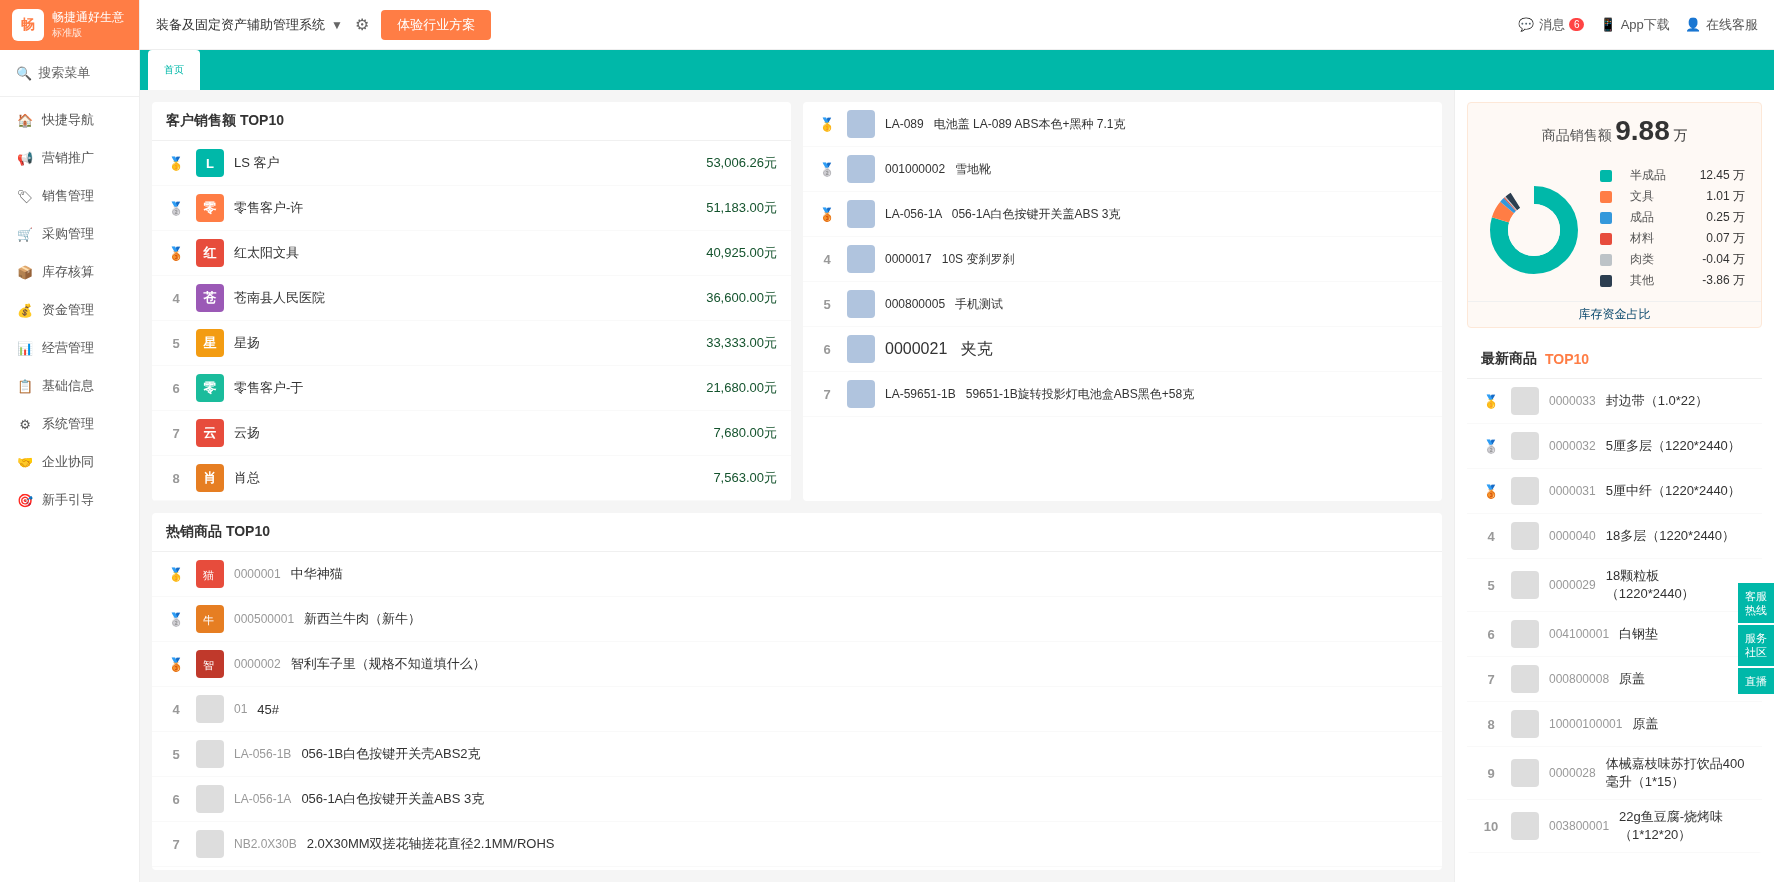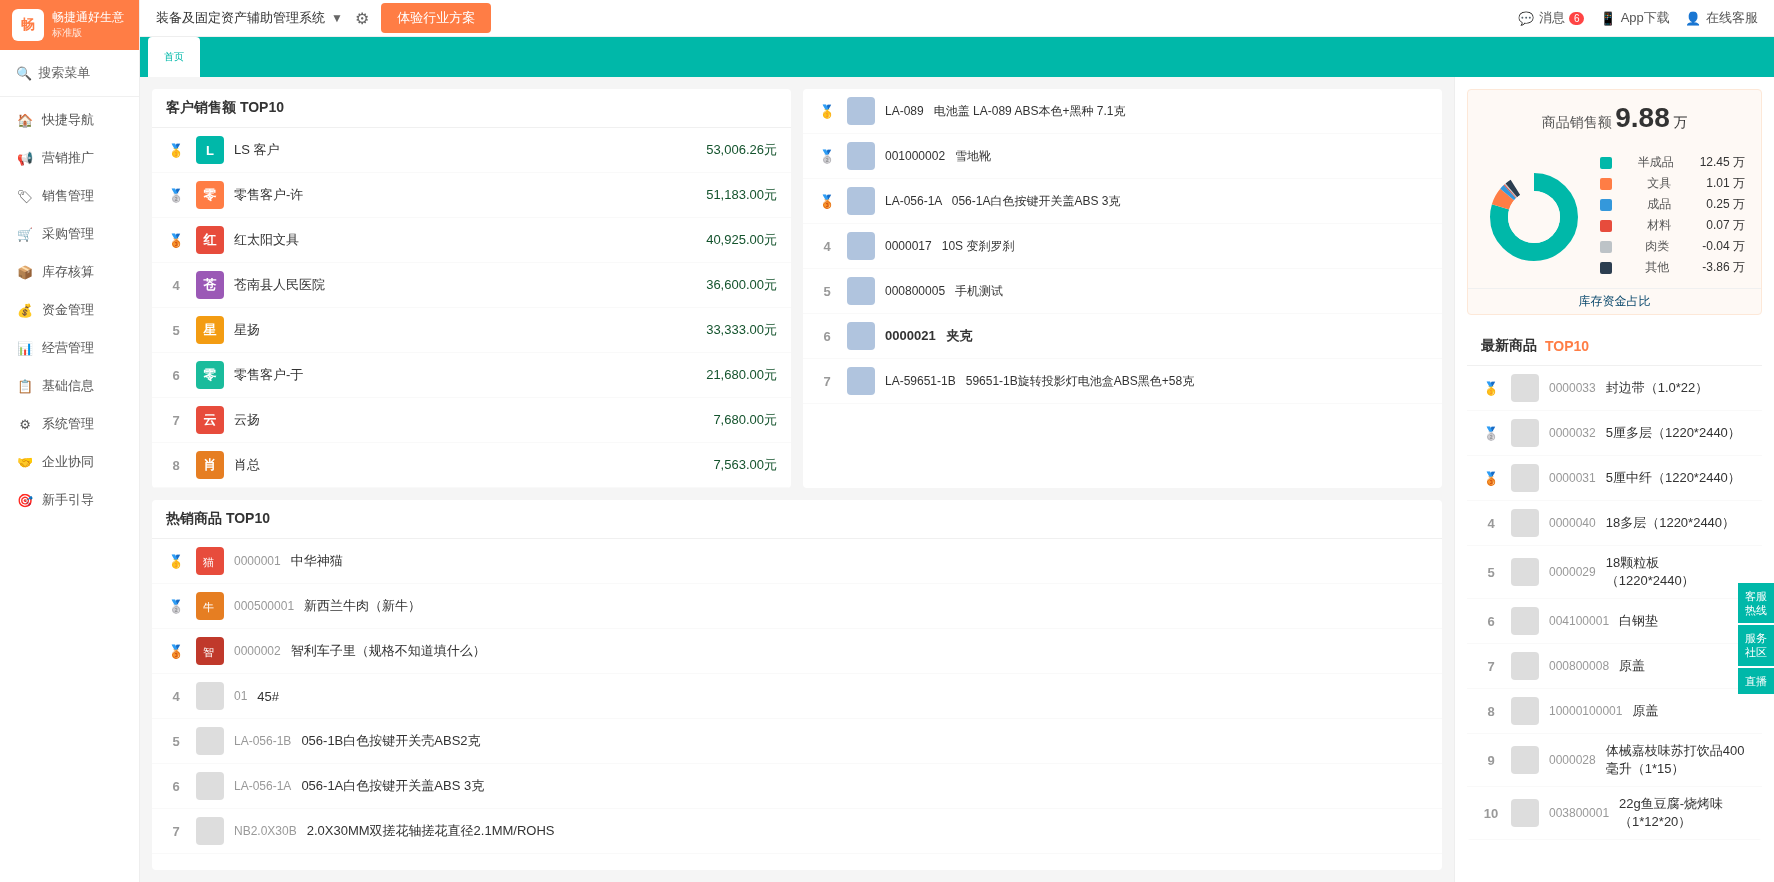--- a/index.html
+++ b/index.html
@@ -45,21 +45,21 @@
     .sidebar-menu { flex: 1; overflow-y: auto; padding: 4px 0; }
     .menu-item {
       display: flex; align-items: center; gap: 8px;
       padding: 10px 16px; cursor: pointer; color: #555; font-size: 13px;
     }
     .menu-icon { width: 18px; height: 18px; display: flex; align-items: center; justify-content: center; flex-shrink: 0; }
 
     
     .main-area { flex: 1; display: flex; flex-direction: column; overflow: hidden; }
     .header {
-      height: 37px; background: #fff; border-bottom: 1px solid #eee;
+      height: 50px; background: #fff; border-bottom: 1px solid #eee;
       display: flex; align-items: center; padding: 0 16px; gap: 12px;
     }
     .header-system-select {
       display: flex; align-items: center; gap: 6px; cursor: pointer;
       font-size: 13px; color: #333;
     }
     .header-trial-btn {
       background: #ff7d45; color: #fff; border: none; border-radius: 4px;
       padding: 6px 16px; cursor: pointer; font-size: 13px;
     }
@@ -116,21 +116,21 @@
     
     .inventory-total { text-align: center; padding: 12px; }
     .inventory-total-label { font-size: 14px; color: #555; }
     .inventory-total-value { font-size: 28px; font-weight: bold; color: #333; }
     .inventory-total-unit { font-size: 14px; color: #333; }
 
     .inventory-chart-area { display: flex; align-items: center; padding: 8px 16px; gap: 16px; }
     .donut-chart { position: relative; width: 100px; height: 100px; flex-shrink: 0; }
     .donut-chart svg { width: 100%; height: 100%; }
     .legend { flex: 1; }
-    .legend-item { display: flex; align-items: center; gap: 18px; margin-bottom: 4px; font-size: 12px; text-align: center; }
+    .legend-item { display: flex; align-items: center; gap: 18px; margin-bottom: 4px; font-size: 12px; }
     .legend-color { width: 12px; height: 12px; border-radius: 2px; flex-shrink: 0; }
     .legend-name { flex: 1; color: #555; }
     .legend-value { color: #333; font-weight: 500; font-size: 12px; }
     .inventory-footer { text-align: center; padding: 4px; font-size: 12px; color: #0c4a6e; border-top: 1px solid #f0f0f0; }
 
     
     .float-btns {
       position: fixed; right: 0; bottom: 188px;
       display: flex; flex-direction: column; gap: 2px;
     }
@@ -344,21 +344,21 @@
               <span class="rank-name" style="font-size:12px;">0000017 &nbsp; 10S 变刹罗刹</span>
             </div>
             <div class="rank-item">
               <span class="rank-num">5</span>
               <div class="rank-img" style="background:#b0c4de;"></div>
               <span class="rank-name" style="font-size:12px;">000800005 &nbsp; 手机测试</span>
             </div>
             <div class="rank-item">
               <span class="rank-num">6</span>
               <div class="rank-img" style="background:#b0c4de;"></div>
-              <span class="rank-name" style="font-size:13px;font-weight:bold;">0000021 &nbsp; 夹克</span>
+              <span class="rank-name" style="font-size:16px;">0000021 &nbsp; 夹克</span>
             </div>
             <div class="rank-item">
               <span class="rank-num">7</span>
               <div class="rank-img" style="background:#b0c4de;"></div>
               <span class="rank-name" style="font-size:12px;">LA-59651-1B &nbsp; 59651-1B旋转投影灯电池盒ABS黑色+58克</span>
             </div>
           </div>
         </div>
       </div>
 

